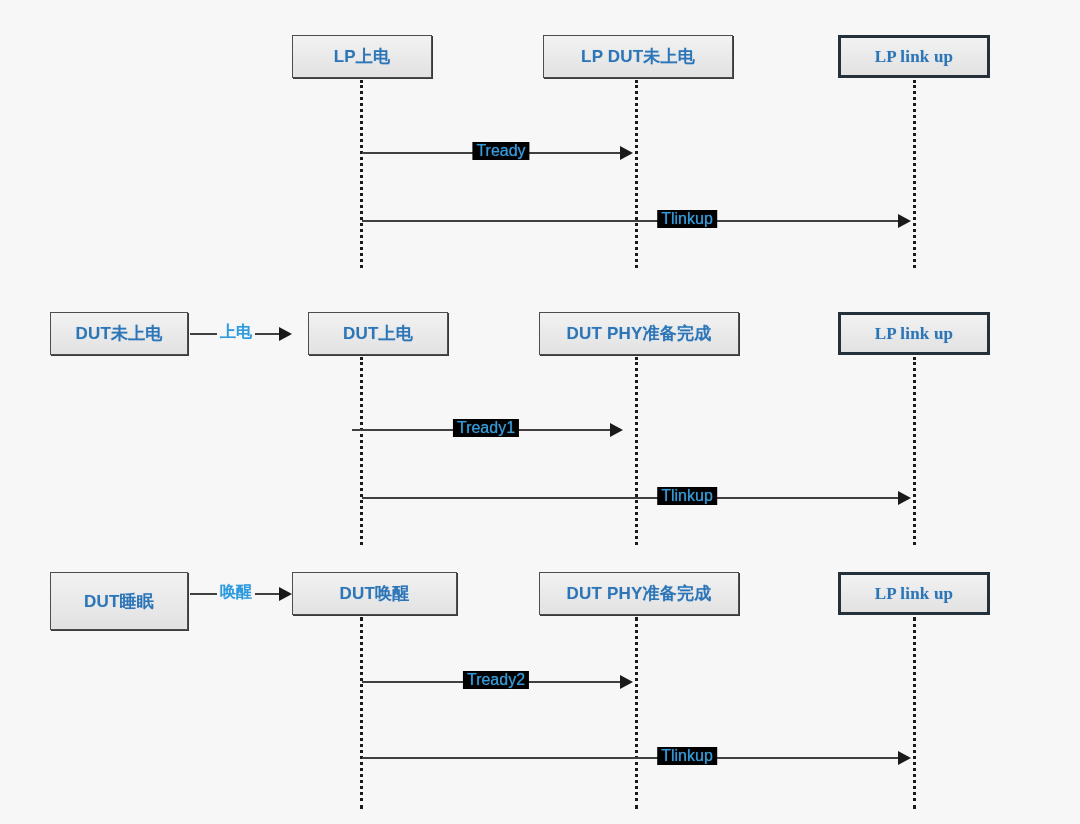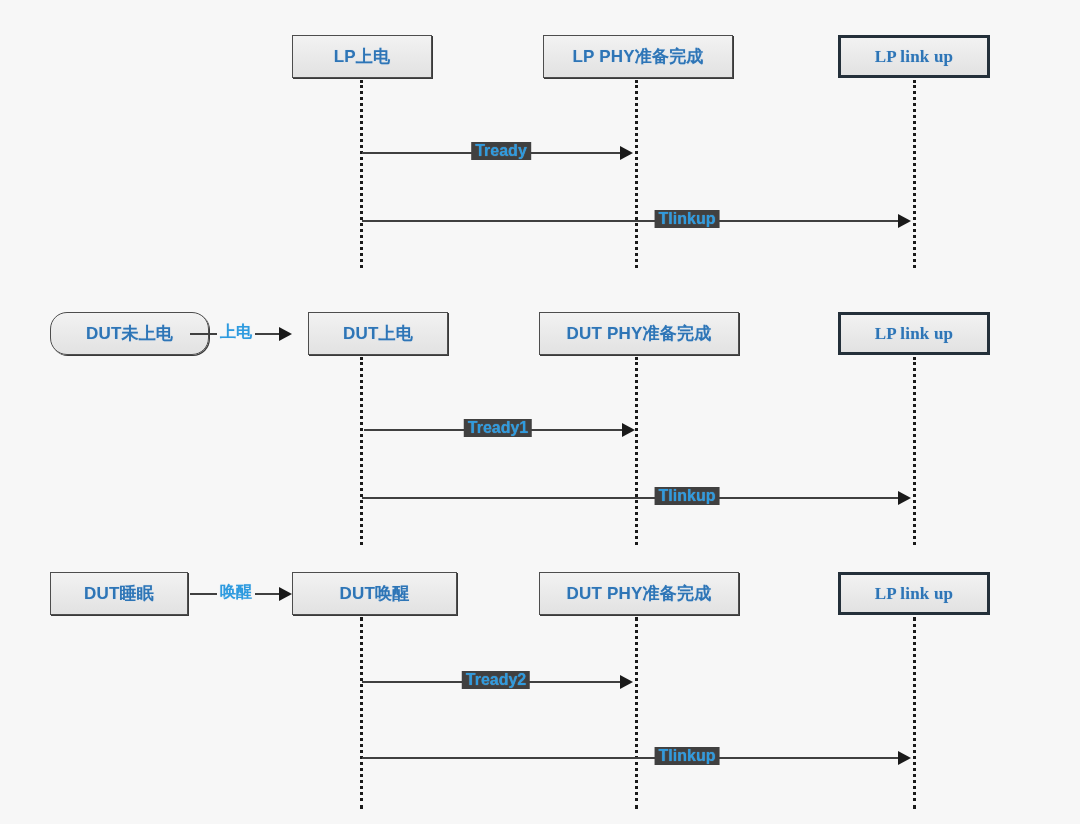--- a/index.html
+++ b/index.html
@@ -69,24 +69,24 @@
     top: 0px;
     width: 0; height: 0;
     border-top: 7px solid transparent;
     border-bottom: 7px solid transparent;
     border-left: 13px solid #1a1a1a;
   }
   .msg .msg-label {
     position: absolute;
     top: -4px;
     transform: translateX(-50%);
-    background: #404040;
+    background: #000000;
     padding: 0 4px;
     color: #2e9bdf;
-    font-weight: bold;
+    font-weight: normal;
     font-size: 16px;
     line-height: 18px;
     white-space: nowrap;
     text-shadow: 0 0 1px rgba(150,200,240,0.6);
   }
 
   
   .trans {
     position: absolute;
     height: 14px;
@@ -125,21 +125,21 @@
 
 <div id="diagram">
 
   <div>
 
     <div class="node" style="left:292px; top:35px; width:140px; height:43px;">
       <span>LP上电</span>
     </div>
 
     <div class="node" style="left:543px; top:35px; width:190px; height:43px;">
-      <span>LP PHY准备完成</span>
+      <span>LP DUT未上电</span>
     </div>
 
     <div class="node emphasis" style="left:838px; top:35px; width:152px; height:43px;">
       <span>LP link up</span>
     </div>
 
     <div class="lifeline" style="left:360px; top:80px; height:188px;"></div>
     <div class="lifeline" style="left:635px; top:80px; height:188px;"></div>
     <div class="lifeline" style="left:913px; top:80px; height:188px;"></div>
 
@@ -151,21 +151,21 @@
 
     <div class="msg" style="left:362px; top:214px; width:550px;">
       <div class="line" style="width:536px;"></div>
       <div class="head" style="left:536px;"></div>
       <div class="msg-label" style="left:325px;">Tlinkup</div>
     </div>
   </div>
 
   <div>
 
-    <div class="node" style="left:50px; top:312px; width:159px; height:43px;border-radius:17px;">
+    <div class="node" style="left:50px; top:312px; width:138px; height:43px;">
       <span>DUT未上电</span>
     </div>
 
     <div class="trans" style="left:190px; top:327px; width:102px;">
       <div class="line" style="width:89px;"></div>
       <div class="head" style="left:89px;"></div>
       <div class="trans-label" style="left:46px;">上电</div>
     </div>
 
     <div class="node" style="left:308px; top:312px; width:140px; height:43px;">
@@ -177,36 +177,36 @@
     </div>
 
     <div class="node emphasis" style="left:838px; top:312px; width:152px; height:43px;">
       <span>LP link up</span>
     </div>
 
     <div class="lifeline" style="left:360px; top:357px; height:188px;"></div>
     <div class="lifeline" style="left:635px; top:357px; height:188px;"></div>
     <div class="lifeline" style="left:913px; top:357px; height:188px;"></div>
 
-    <div class="msg" style="left:364px; top:423px; width:272px;">
+    <div class="msg" style="left:352px; top:423px; width:272px;">
       <div class="line" style="width:258px;"></div>
       <div class="head" style="left:258px;"></div>
       <div class="msg-label" style="left:134px;">Tready1</div>
     </div>
 
     <div class="msg" style="left:362px; top:491px; width:550px;">
       <div class="line" style="width:536px;"></div>
       <div class="head" style="left:536px;"></div>
       <div class="msg-label" style="left:325px;">Tlinkup</div>
     </div>
   </div>
 
   <div>
 
-    <div class="node" style="left:50px; top:572px; width:138px; height:43px;">
+    <div class="node" style="left:50px; top:572px; width:138px; height:58px;">
       <span>DUT睡眠</span>
     </div>
 
     <div class="trans" style="left:190px; top:587px; width:102px;">
       <div class="line" style="width:89px;"></div>
       <div class="head" style="left:89px;"></div>
       <div class="trans-label" style="left:46px;">唤醒</div>
     </div>
 
     <div class="node" style="left:292px; top:572px; width:165px; height:43px;">

